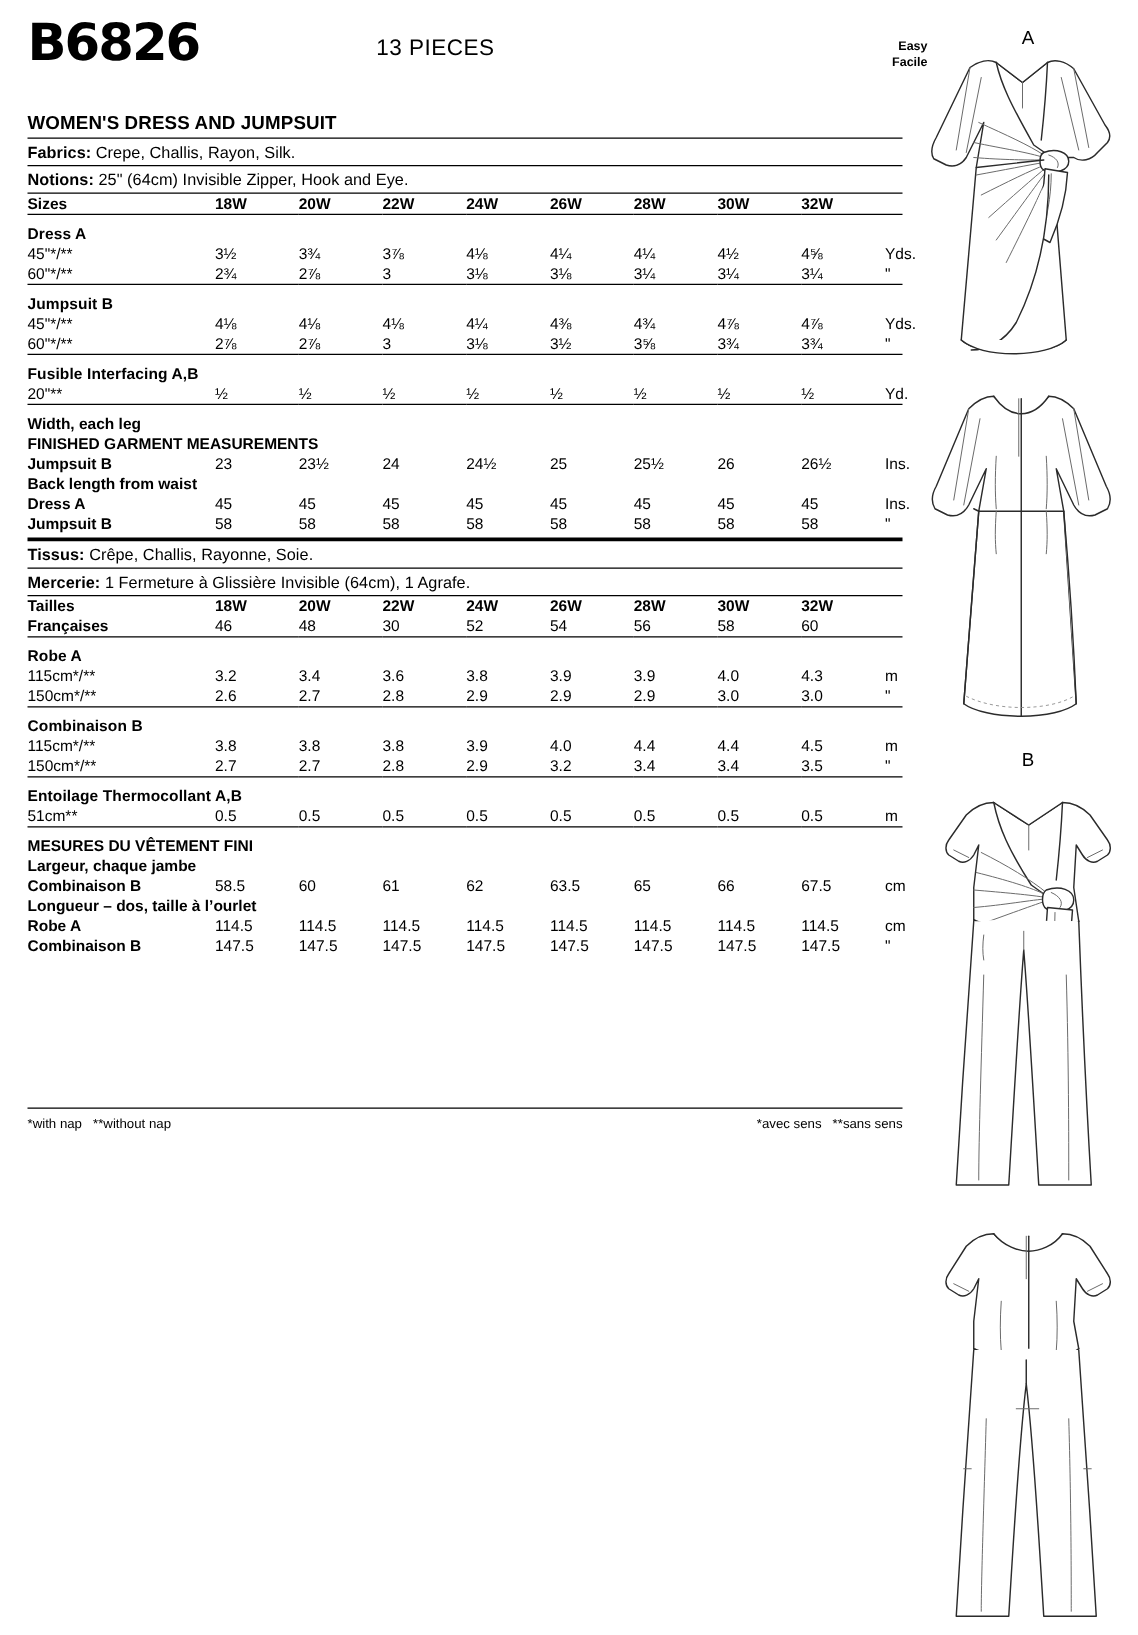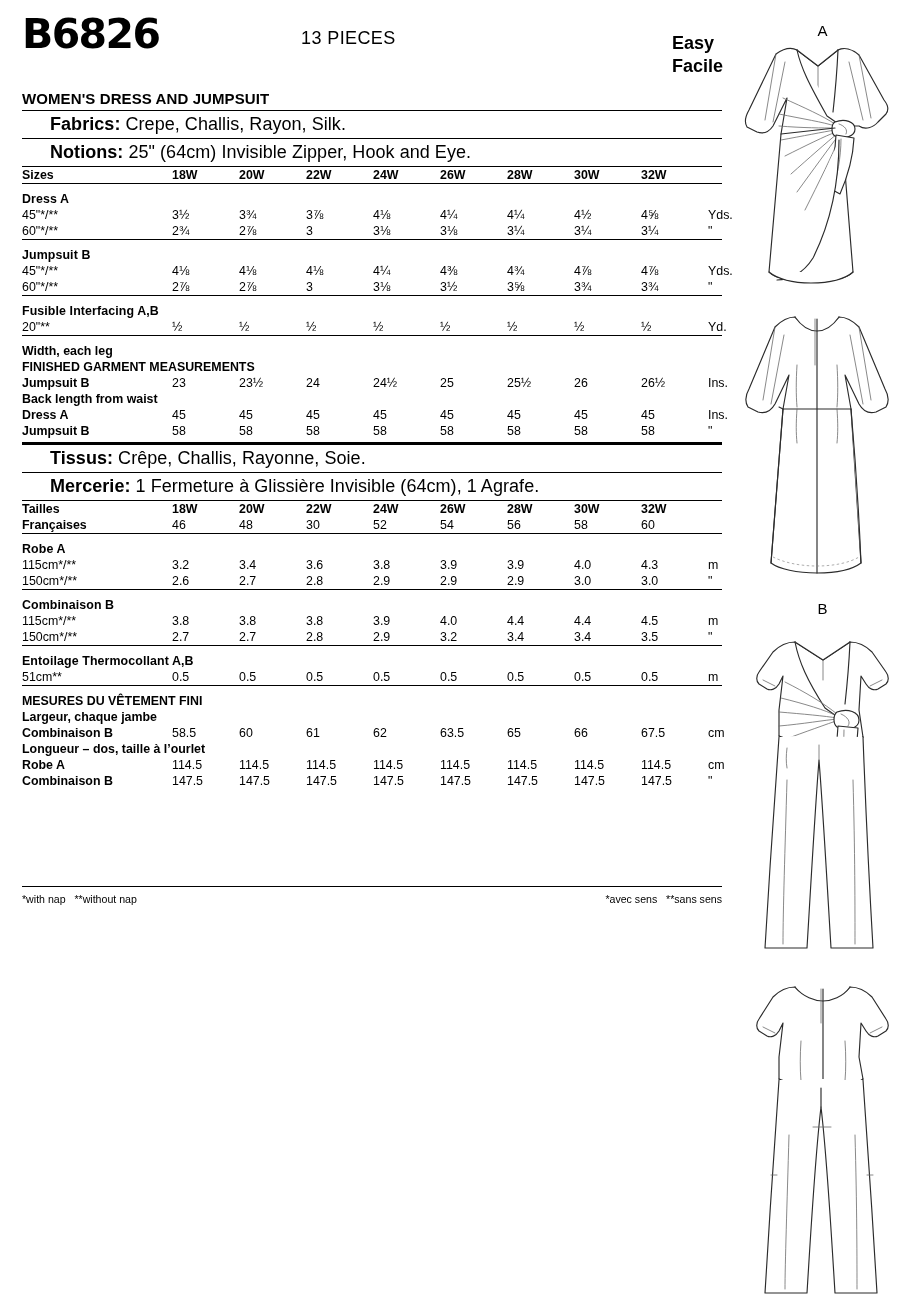--- a/index.html
+++ b/index.html
@@ -10,29 +10,29 @@
   
   #sheet{position:absolute;left:0;top:0;width:910px;height:1308px;}
 
   #left{position:absolute;left:22px;top:18px;width:700px;}
 
   .hdr-row{position:relative;height:58px;}
   #pattern-number{position:absolute;left:0;top:-4px;font-size:41px;font-weight:800;
                   letter-spacing:-1.6px;line-height:1;font-family:"DejaVu Sans",sans-serif;}
   #pieces{position:absolute;left:235px;top:10px;font-size:18px;font-weight:400;
           letter-spacing:.4px;font-family:"Liberation Sans",sans-serif;margin-left:44px;}
-  #ease{position:absolute;left:650px;top:14px;width:70px;
-        font-size:18px;font-weight:800;line-height:1.25;}
+  #ease{position:absolute;left:650px;top:14px;width:70px;text-align:right;
+        font-size:10px;font-weight:800;line-height:1.25;}
 
   #title-en{font-size:15px;font-weight:800;letter-spacing:.1px;margin:14px 0 3px 0;}
 
   .rule{border-top:1.3px solid #000;}
   .rule-thick{border-top:2px solid #000;}
 
-  .kv{font-size:18px;padding:3px 0 3px 0;letter-spacing:.05px;margin-left:28px;}
+  .kv{font-size:13px;padding:3px 0 3px 0;letter-spacing:.05px;}
   .kv b{font-weight:800;}
 
   
   table.t{border-collapse:collapse;width:700px;table-layout:fixed;}
   table.t td{padding:0;vertical-align:bottom;font-size:12.4px;line-height:16px;
              height:16px;white-space:nowrap;}
   col.c-lab{width:150px;}
   col.c-val{width:67px;}
   td.lab{font-weight:800;padding-left:2px;}
   td.lab-n{font-weight:400;padding-left:2px;}

